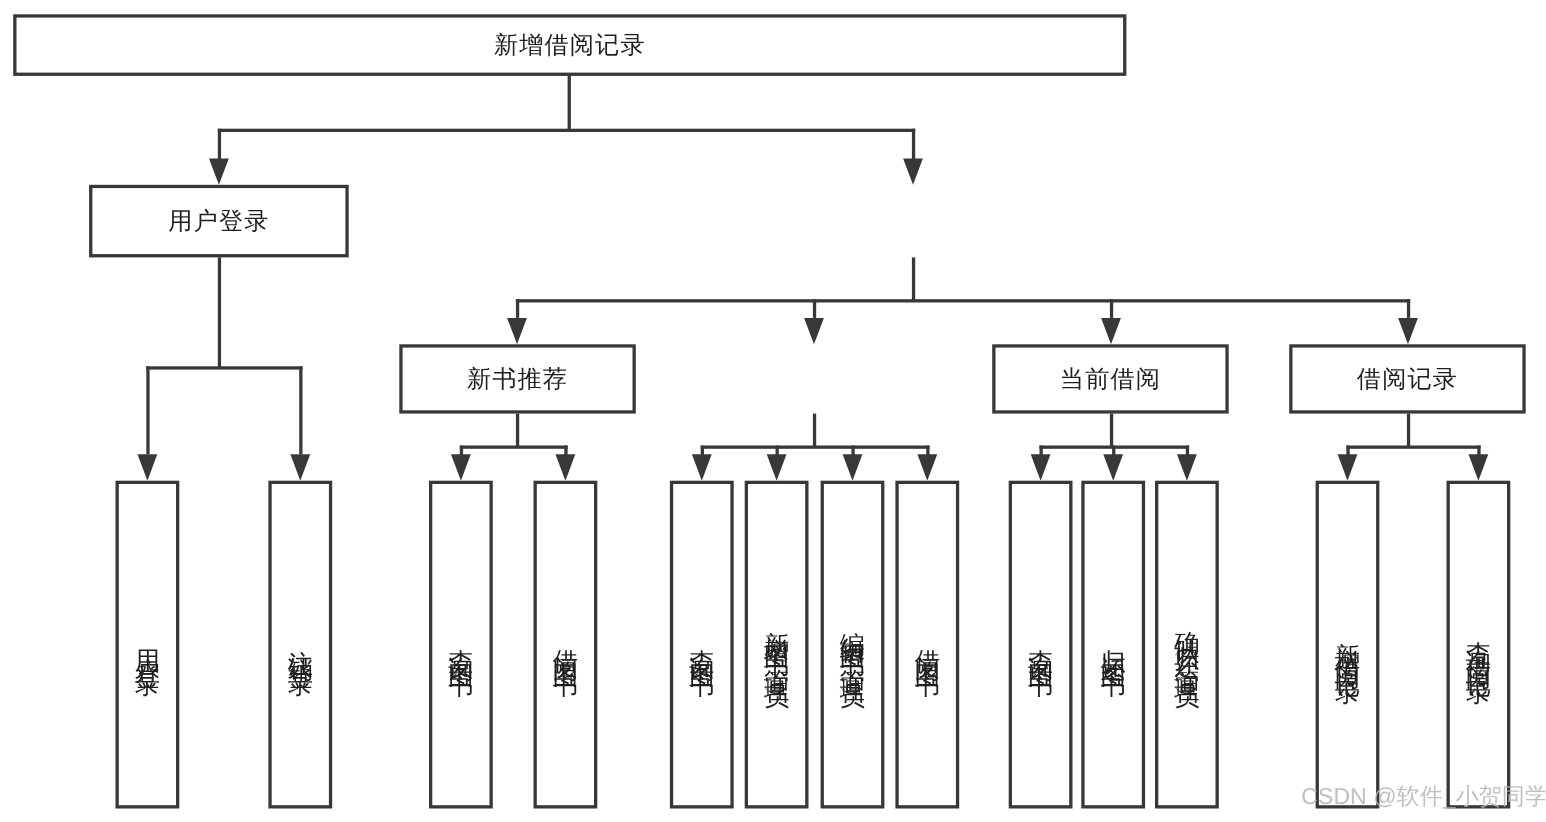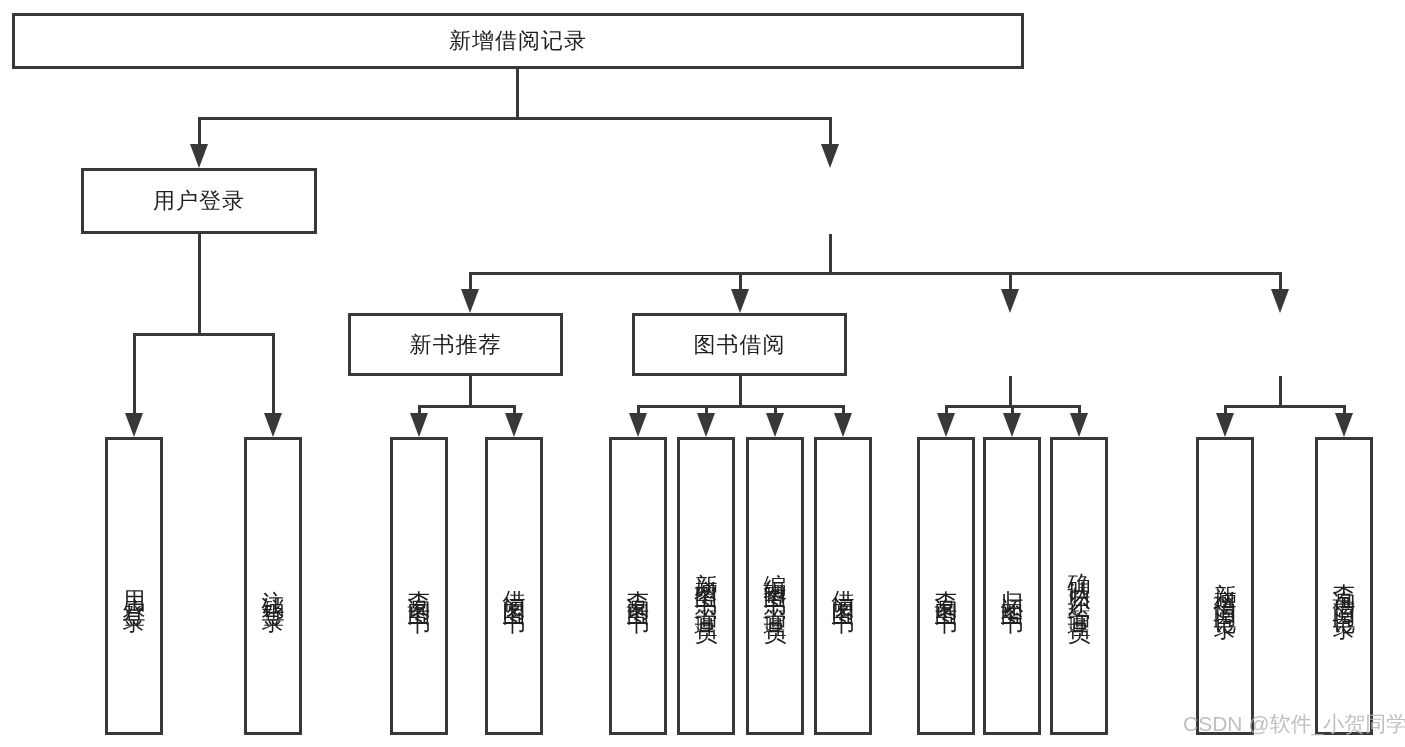--- a/index.html
+++ b/index.html
@@ -91,25 +91,28 @@
   <div class="line" style="left:469px;top:272px;width:813px;height:3px"></div>
   <div class="line" style="left:469px;top:272px;width:3px;height:17px"></div>
   <div class="arrow" style="left:461px;top:289px"></div>
   <div class="line" style="left:739px;top:272px;width:3px;height:17px"></div>
   <div class="arrow" style="left:731px;top:289px"></div>
   <div class="line" style="left:1009px;top:272px;width:3px;height:17px"></div>
   <div class="arrow" style="left:1001px;top:289px"></div>
   <div class="line" style="left:1279px;top:272px;width:3px;height:17px"></div>
   <div class="arrow" style="left:1271px;top:289px"></div>
 
-  <div class="box h-lvl3" style="left:348px">
+  <div class="box h-lvl3" style="left:363px">
     <span class="label">新书推荐</span>
   </div>
-  <div class="box h-lvl3" style="left:632px">
-    <span class="label">图书借阅</span>
+  <div class="box h-lvl3" style="left:902px">
+    <span class="label">当前借阅</span>
+  </div>
+  <div class="box h-lvl3" style="left:1172px">
+    <span class="label">借阅记录</span>
   </div>
 
   <div class="line" style="left:469px;top:376px;width:3px;height:30px"></div>
   <div class="line" style="left:739px;top:376px;width:3px;height:30px"></div>
   <div class="line" style="left:1009px;top:376px;width:3px;height:30px"></div>
   <div class="line" style="left:1279px;top:376px;width:3px;height:30px"></div>
 
   <div class="line" style="left:418px;top:405px;width:98px;height:3px"></div>
   <div class="line" style="left:637px;top:405px;width:208px;height:3px"></div>
   <div class="line" style="left:945px;top:405px;width:136px;height:3px"></div>

